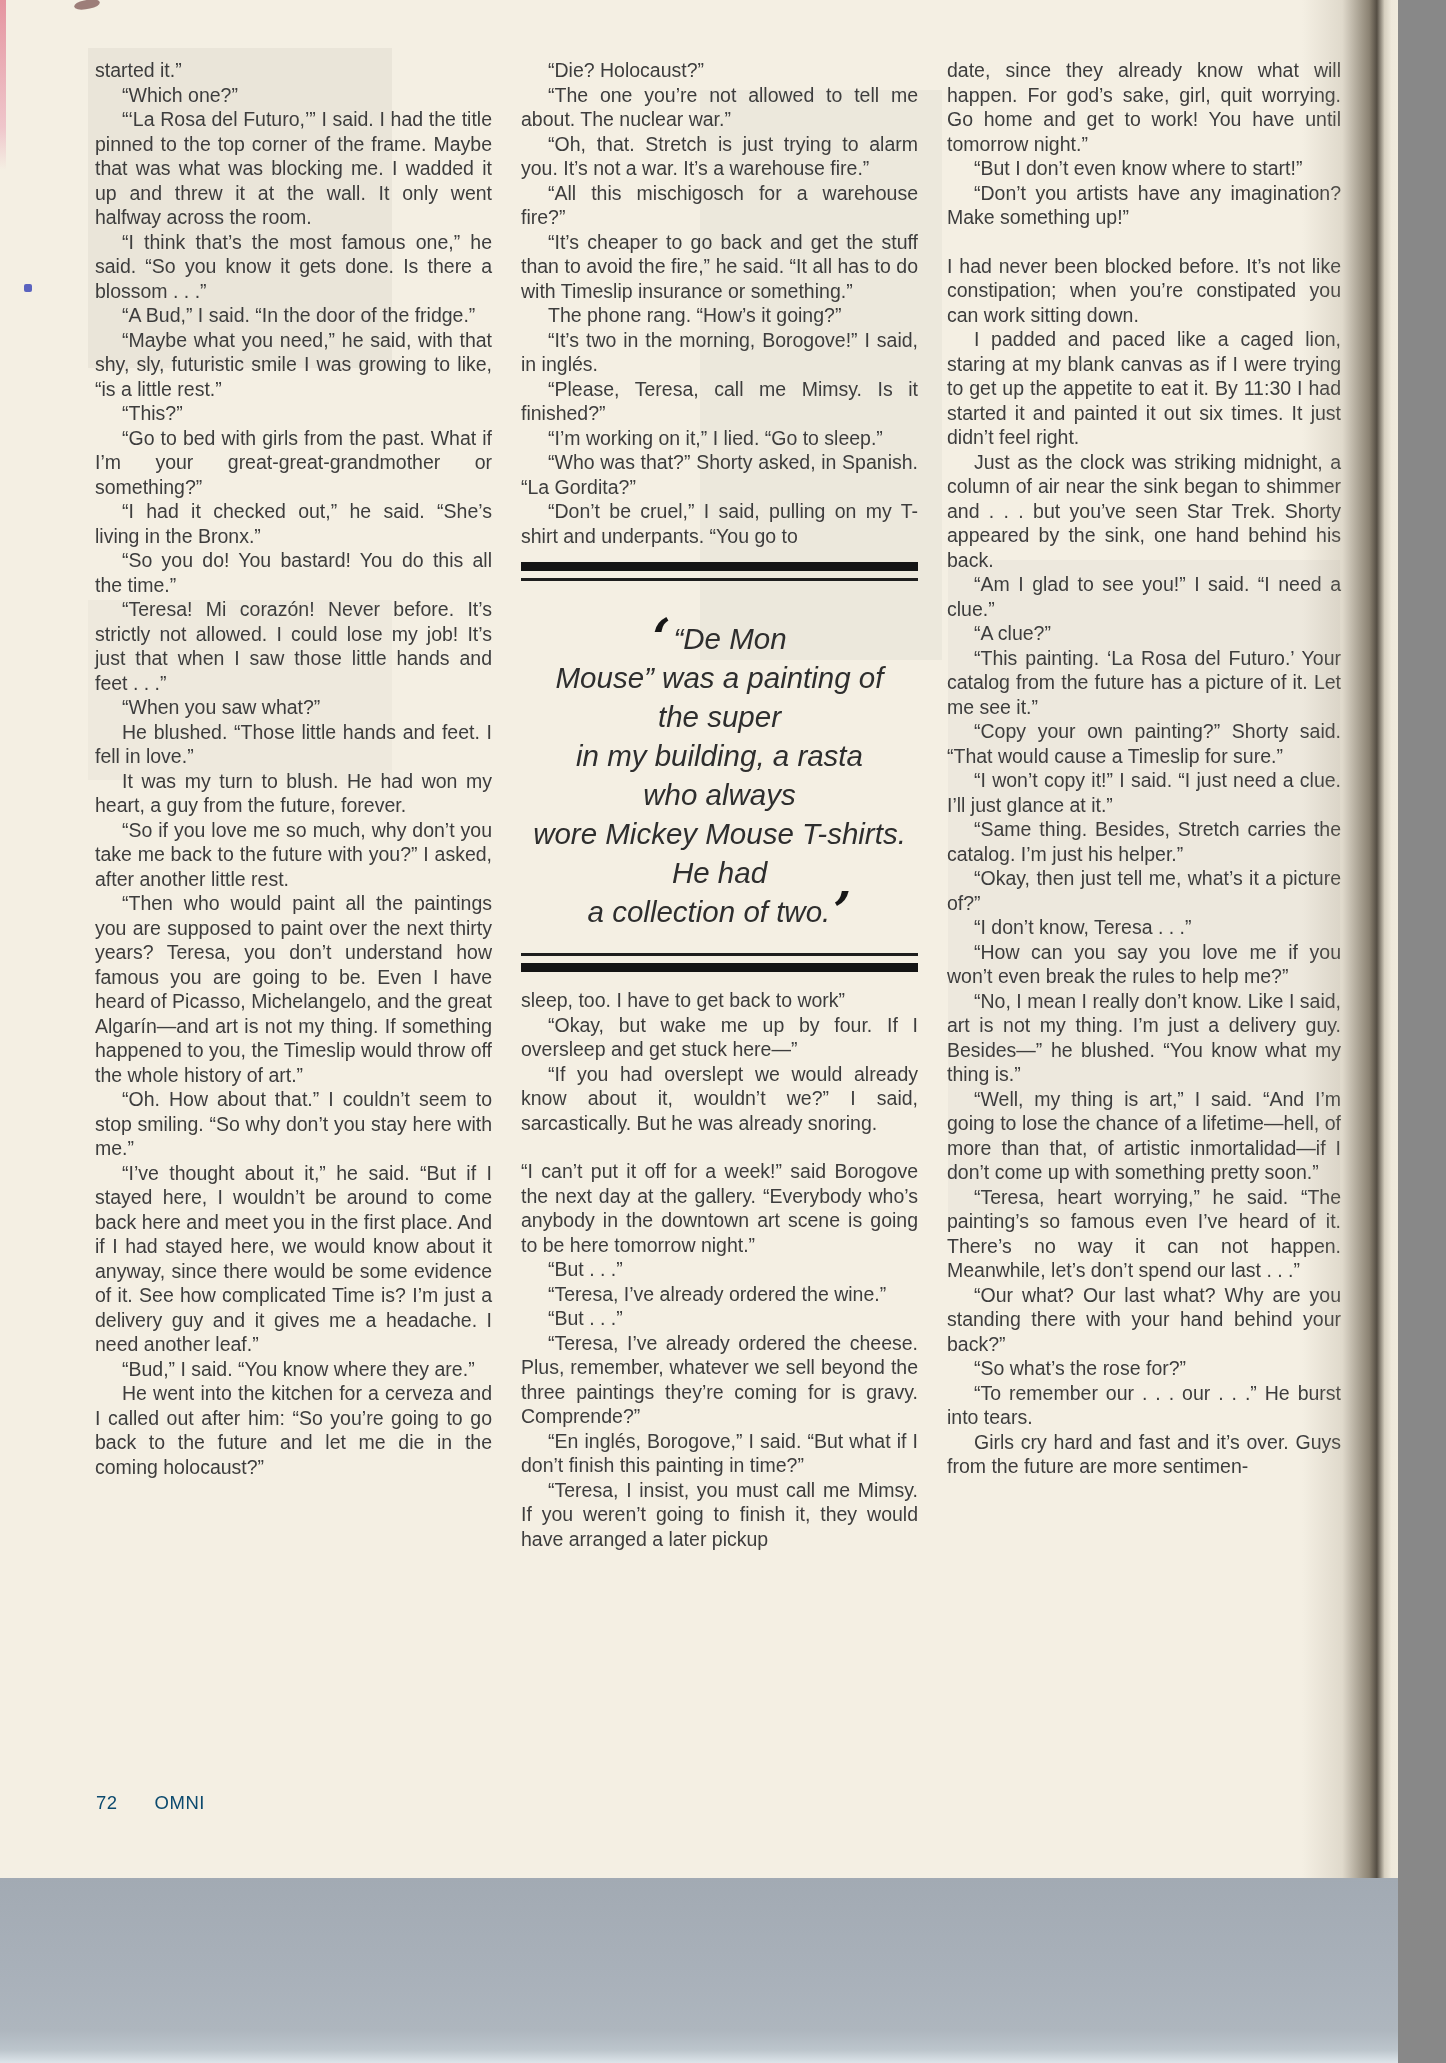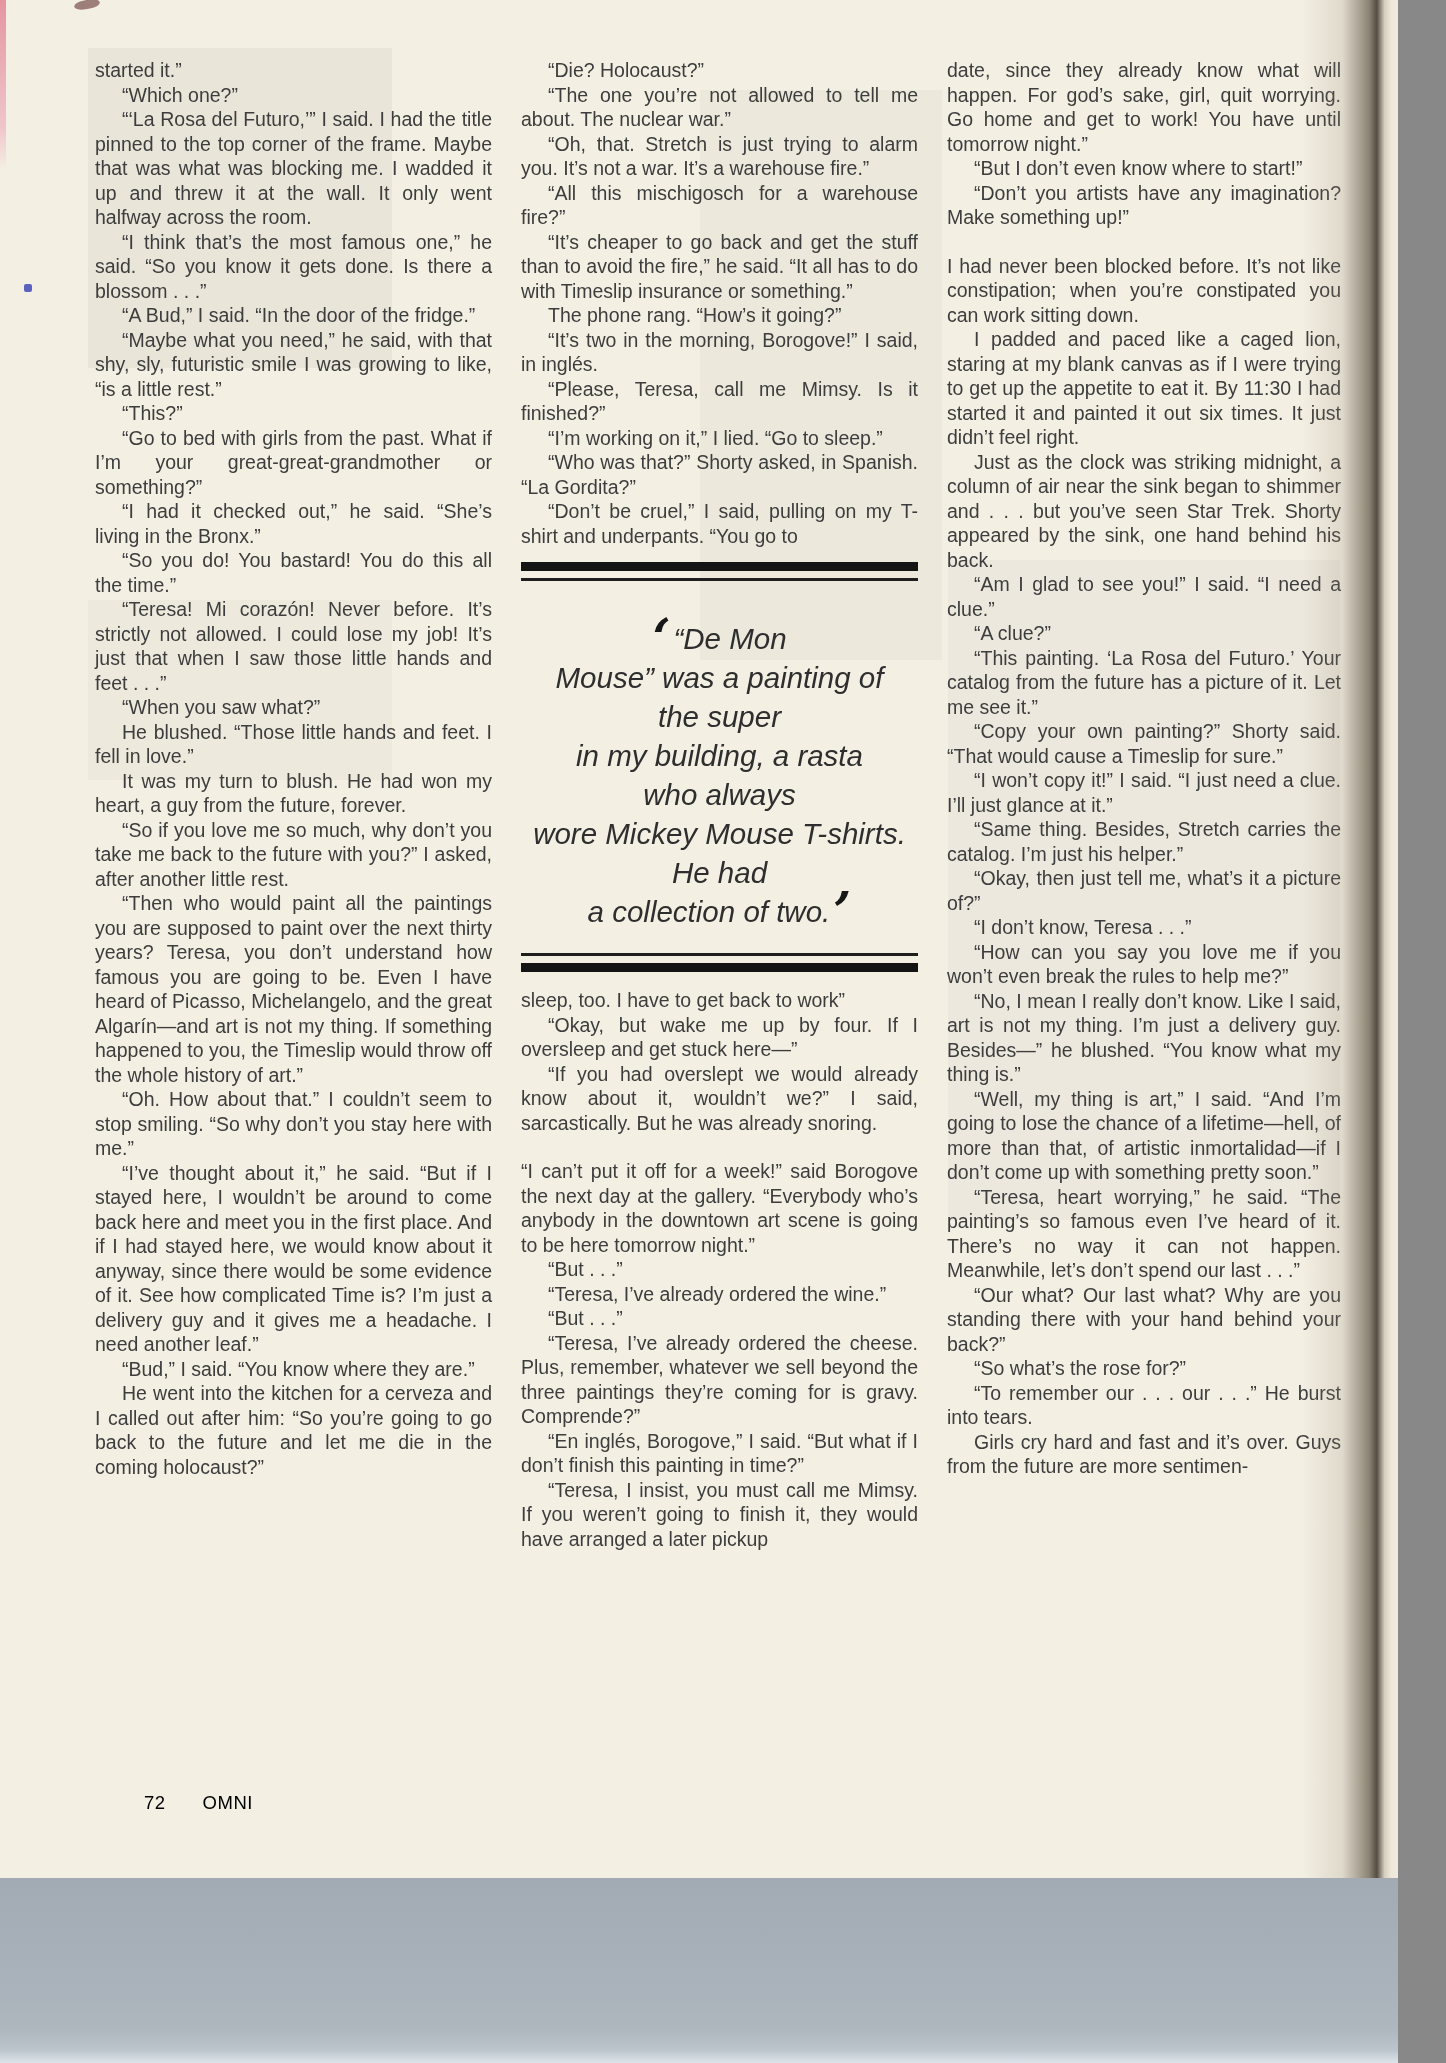--- a/index.html
+++ b/index.html
@@ -35,21 +35,21 @@
   }
   .bigq{
     font-family:"DejaVu Serif",serif;font-weight:bold;font-size:52px;
     line-height:0;position:relative;top:7px;color:#171717;
   }
   .bigq.open{margin-right:3px;}
   .bigq.close{margin-left:3px;}
 
   .footer{
     position:absolute;left:96px;top:1792px;display:flex;gap:37px;
-    font-size:18.5px;color:#000000;letter-spacing:0.5px;margin-left:48px;
+    font-size:18.5px;color:#0c4a6e;letter-spacing:0.5px;
   }
 
   .edge-shadow{
     position:absolute;top:0;right:0;width:96px;height:1878px;pointer-events:none;
     background:linear-gradient(90deg,
       rgba(120,110,92,0) 0%,
       rgba(150,140,120,0.22) 42%,
       rgba(104,94,77,0.75) 70%,
       rgba(62,55,45,0.88) 78%,
       rgba(170,160,140,0.40) 86%,

